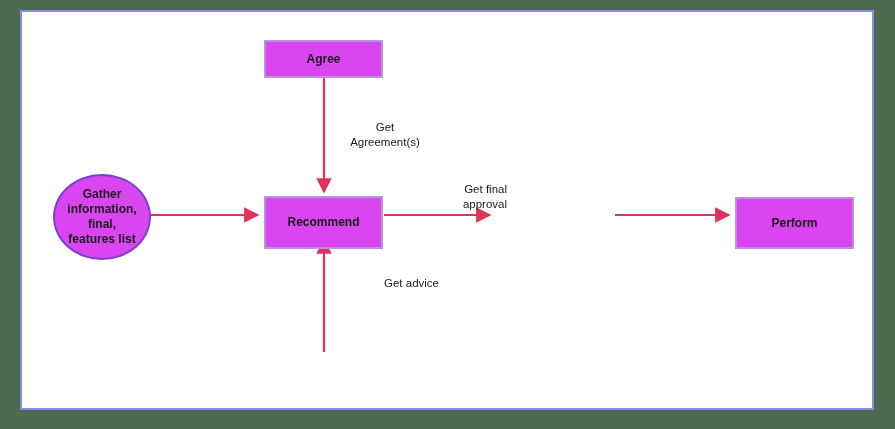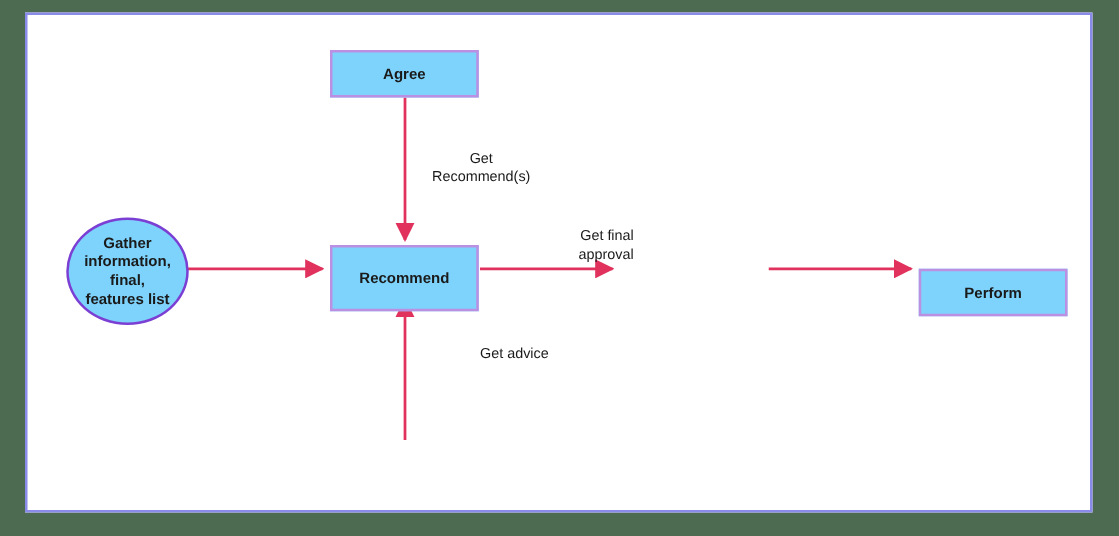--- a/index.html
+++ b/index.html
@@ -25,21 +25,21 @@
     top: 10px;
     width: 854px;
     height: 400px;
     background: #ffffff;
     border: 2px solid #8a8ae8;
     box-sizing: border-box;
   }
   .node {
     position: absolute;
     box-sizing: border-box;
-    background: #7dd3fc;
+    background: #d946ef;
     display: flex;
     align-items: center;
     justify-content: center;
     text-align: center;
     color: #1a1a1a;
     font-weight: bold;
     font-size: 12px;
     line-height: 1.25;
   }
   .node.rect {
@@ -94,24 +94,24 @@
     </svg>
 
     <div class="node circle" style="left:31px; top:162px; width:98px; height:86px;">Gather information, final, features list</div>
 
     <div class="node rect" style="left:242px; top:28px; width:119px; height:38px;">Agree</div>
 
     <div class="node rect" style="left:242px; top:184px; width:119px; height:53px;">Recommend</div>
 
 
 
-    <div class="node rect" style="left:713px; top:203px; width:119px; height:38px;">Perform</div>
+    <div class="node rect" style="left:713px; top:185px; width:119px; height:52px;">Perform</div>
 
     <div class="edge-label center" style="left:308px; top:108px; width:110px;">Get
-Recommend(s)</div>
+Agreement(s)</div>
 
     <div class="edge-label left" style="left:307px; top:264px; width:110px;">Get advice</div>
 
     <div class="edge-label left" style="left:385px; top:170px; width:100px;">Get final
 approval</div>
 
 
   </div>
 </div>
 

